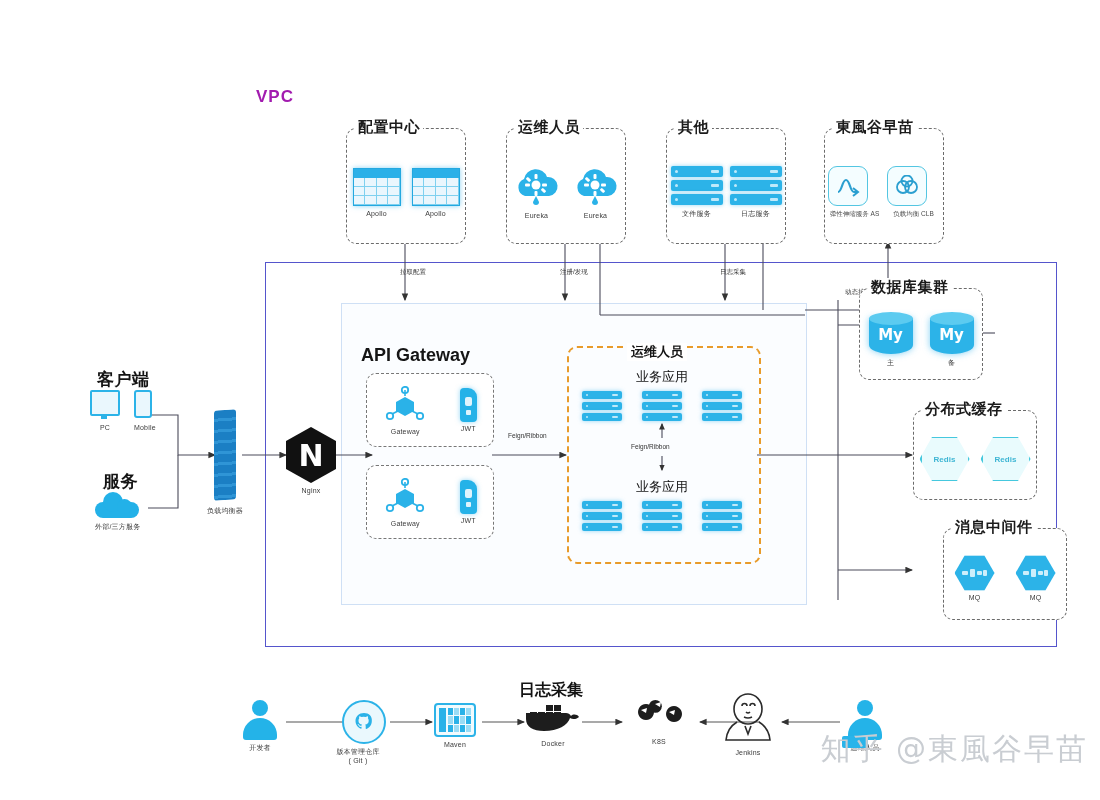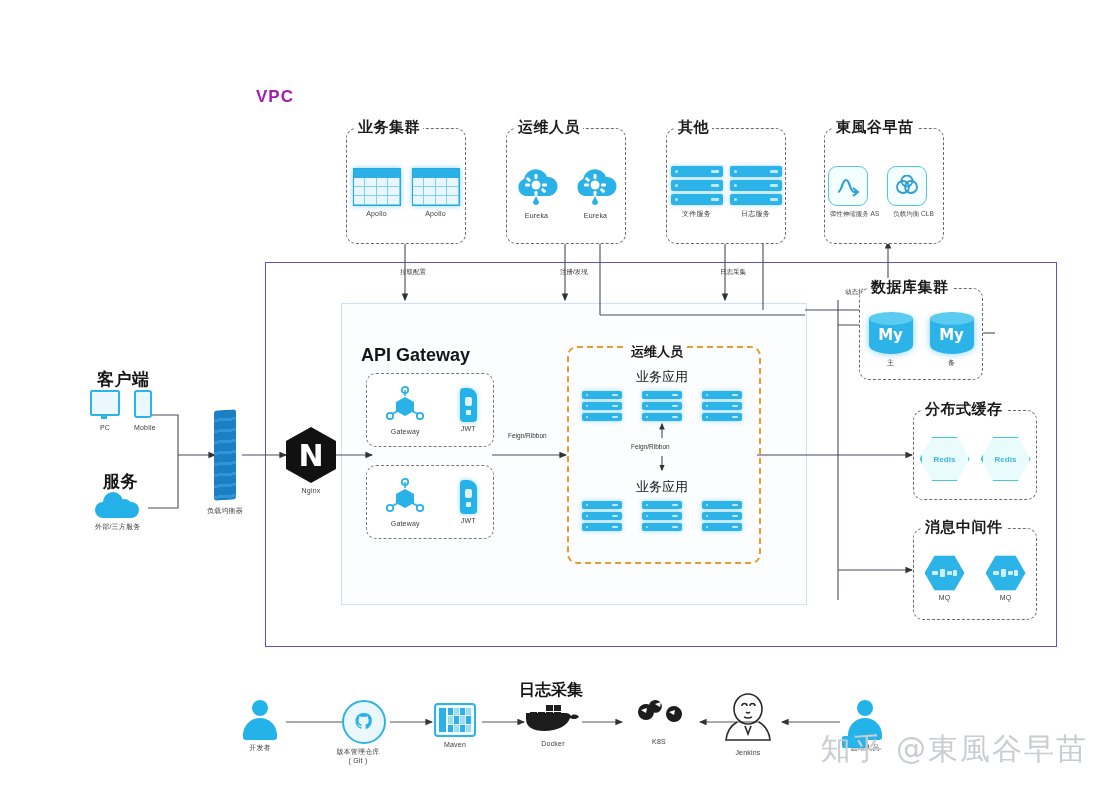--- a/index.html
+++ b/index.html
@@ -193,21 +193,21 @@
 
 <div class="arrow-cap" style="left:400px;top:268px;">拉取配置</div>
 <div class="arrow-cap" style="left:560px;top:268px;">注册/发现</div>
 <div class="arrow-cap" style="left:720px;top:268px;">日志采集</div>
 <div class="arrow-cap" style="left:845px;top:288px;">动态扩容</div>
 <div class="arrow-cap" style="left:508px;top:432px;">Feign/Ribbon</div>
 <div class="arrow-cap" style="left:631px;top:443px;">Feign/Ribbon</div>
 <div class="arrow-cap" style="left:961px;top:320px;">同步</div>
 
 <div class="dashbox" style="left:346px;top:128px;width:118px;height:114px;">
-  <div class="dashbox-title">业务集群</div>
+  <div class="dashbox-title">配置中心</div>
   <div style="display:flex;justify-content:space-around;align-items:center;height:100%;padding-top:6px;">
     <div style="text-align:center;">
       <div class="apollo-tbl">
         <div class="hd"></div>
         <div class="apollo-grid">
             <div></div>
             <div></div>
             <div></div>
             <div></div>
             <div></div>
@@ -488,21 +488,21 @@
       </div>
     </div>
     <div style="text-align:center;">
       <div class="hexi-out">
         <span style="font-size:8px;color:#3fb6d4;font-weight:700;filter:blur(.3px);">Redis</span>
       </div>
     </div>
   </div>
 </div>
 
-<div class="dashbox" style="left:913px;top:528px;width:122px;height:90px;">
+<div class="dashbox" style="left:943px;top:528px;width:122px;height:90px;">
   <div class="dashbox-title">消息中间件</div>
   <div style="display:flex;justify-content:space-around;align-items:center;height:100%;padding-top:4px;">
     <div style="text-align:center;">
       <div class="hexi">
         <svg width="26" height="12" viewBox="0 0 26 12">
             <g fill="#cdeefb">
               <rect x="0" y="4" width="6" height="4" rx="1"></rect>
               <rect x="8" y="2" width="5" height="8" rx="1"></rect>
               <rect x="15" y="4" width="5" height="4" rx="1"></rect>
               <rect x="21" y="3" width="4" height="6" rx="1"></rect>

